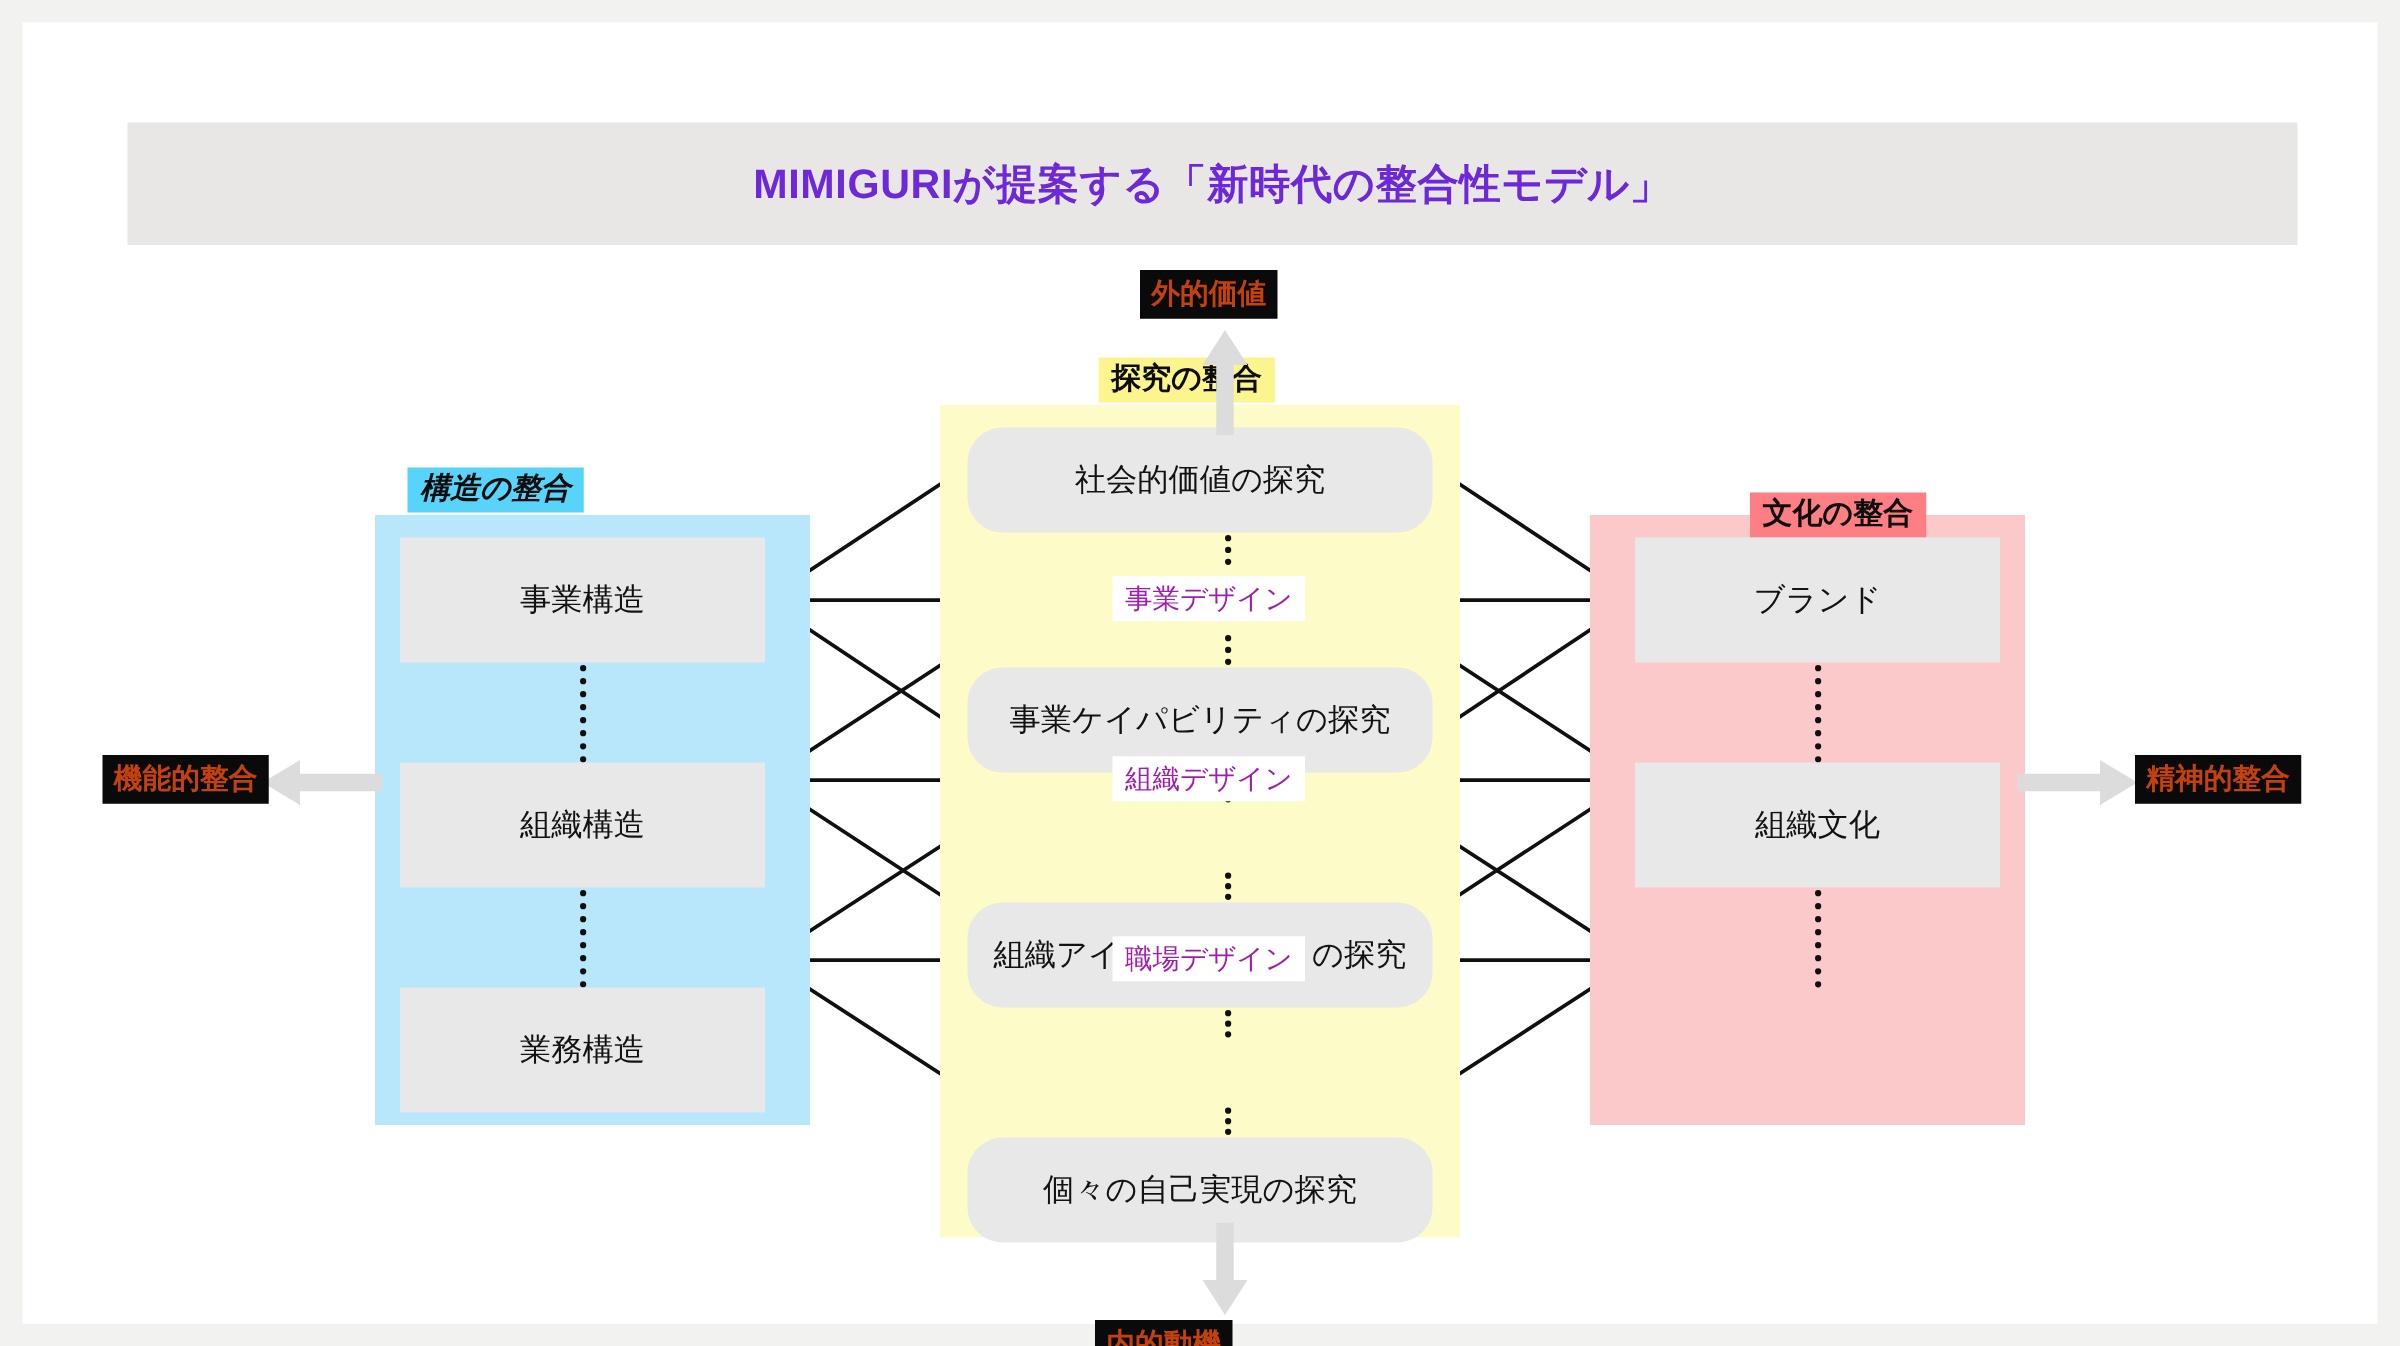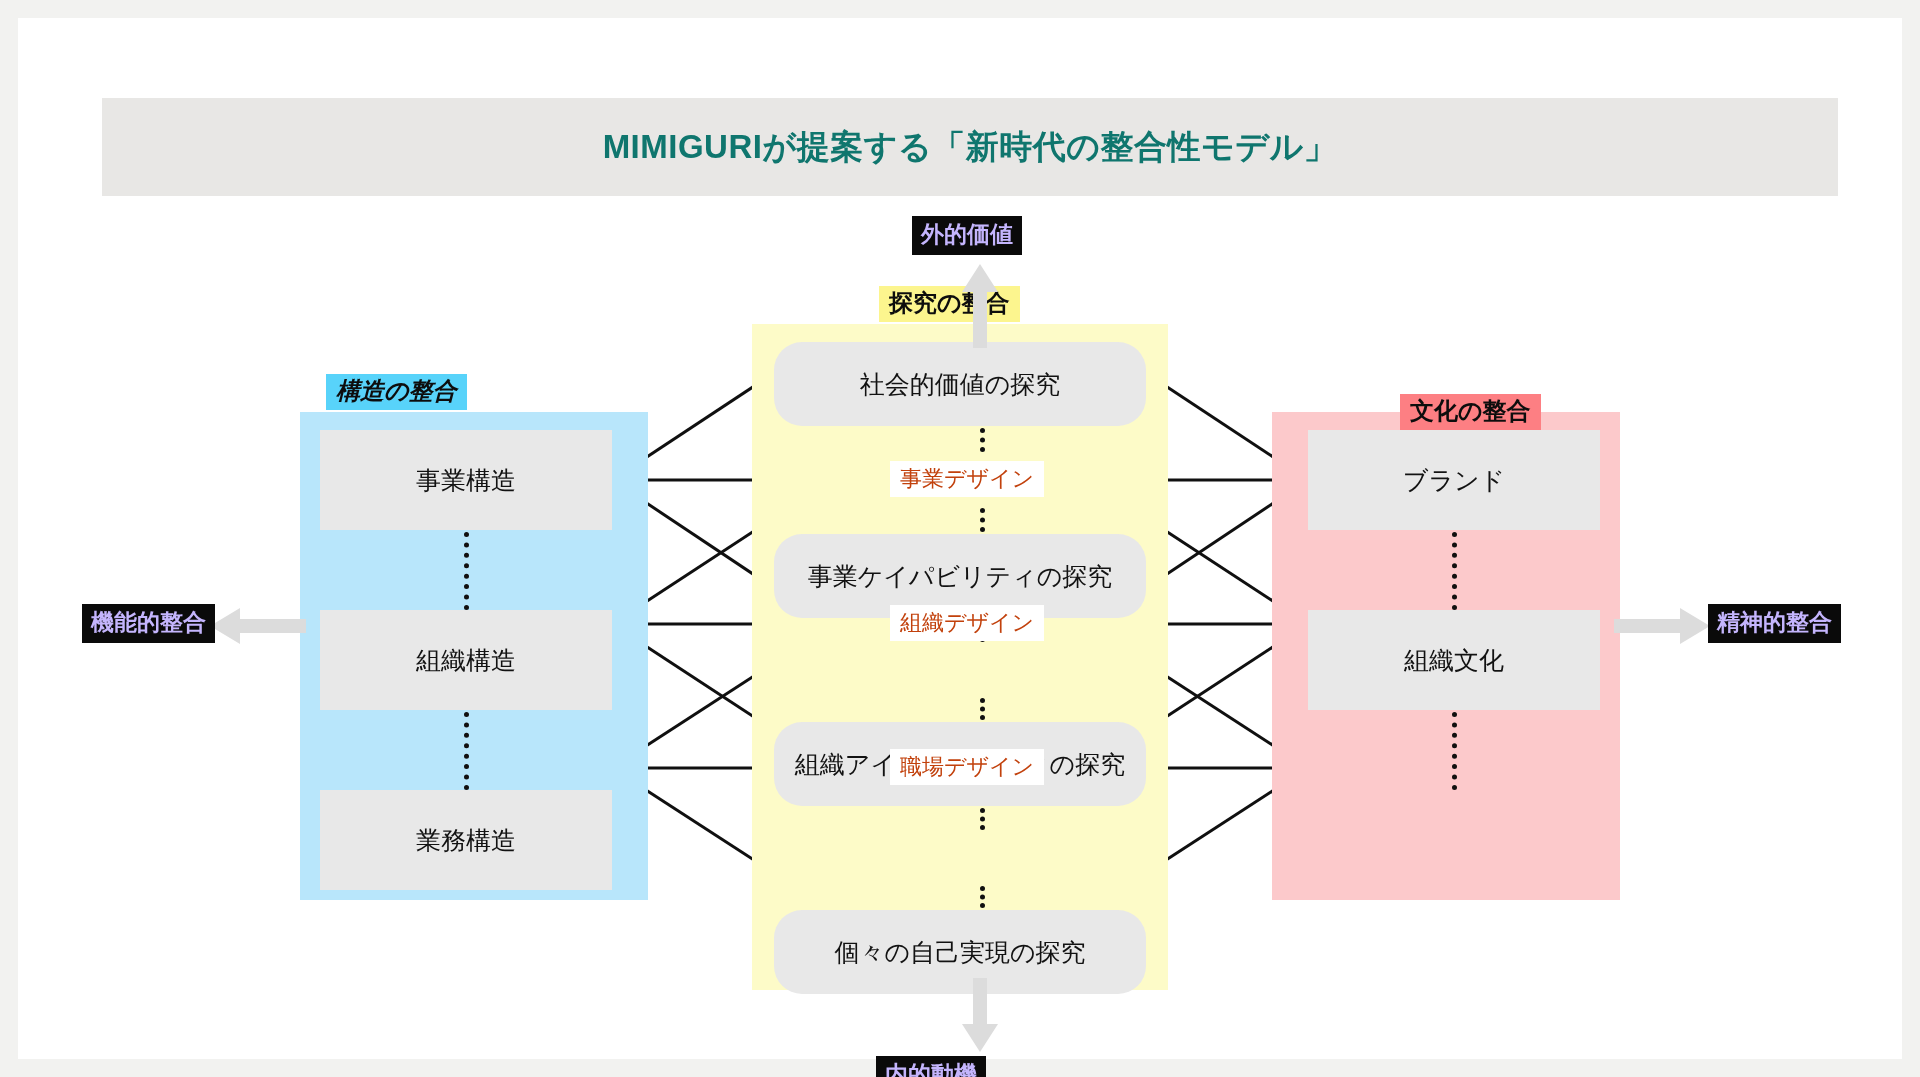--- a/index.html
+++ b/index.html
@@ -20,21 +20,21 @@
   #title-banner{
     position:absolute;
     left:84px;top:80px;
     width:1736px;height:98px;
     background:#e8e7e5;
     display:flex;align-items:center;justify-content:center;
   }
   #title-text{
     font-size:33px;
     font-weight:bold;
-    color:#0f766e;
+    color:#6d28d9;
     letter-spacing:.5px;
     white-space:nowrap;
   }
   
   .panel{position:absolute;}
   .panel.blue{background:#b8e6fb;}
   .panel.pink{background:#fcc9cb;}
   .panel.yellow{background:#fdfbc8;}
 
   .node{
@@ -60,33 +60,33 @@
     line-height:1.25;
   }
   .chip.cyan{background:#58d3fa;}
   .chip.red{background:#fd7f83;margin-top:20px;}
   .chip.yellow{background:#fcf58e;}
 
   
   .blacklabel{
     position:absolute;
     background:#0a0a0a;
-    color:#c4b5fd;
+    color:#c2410c;
     font-size:23px;
     font-weight:bold;
     padding:4px 9px 6px 9px;
     white-space:nowrap;
     line-height:1.25;
   }
 
   
   .pill{
     position:absolute;
     background:#ffffff;
-    color:#c2410c;
+    color:#a21caf;
     font-size:22px;
     padding:5px 10px;
     white-space:nowrap;
     line-height:1.2;
   }
 
   
   .vdot{
     position:absolute;
     width:0;

